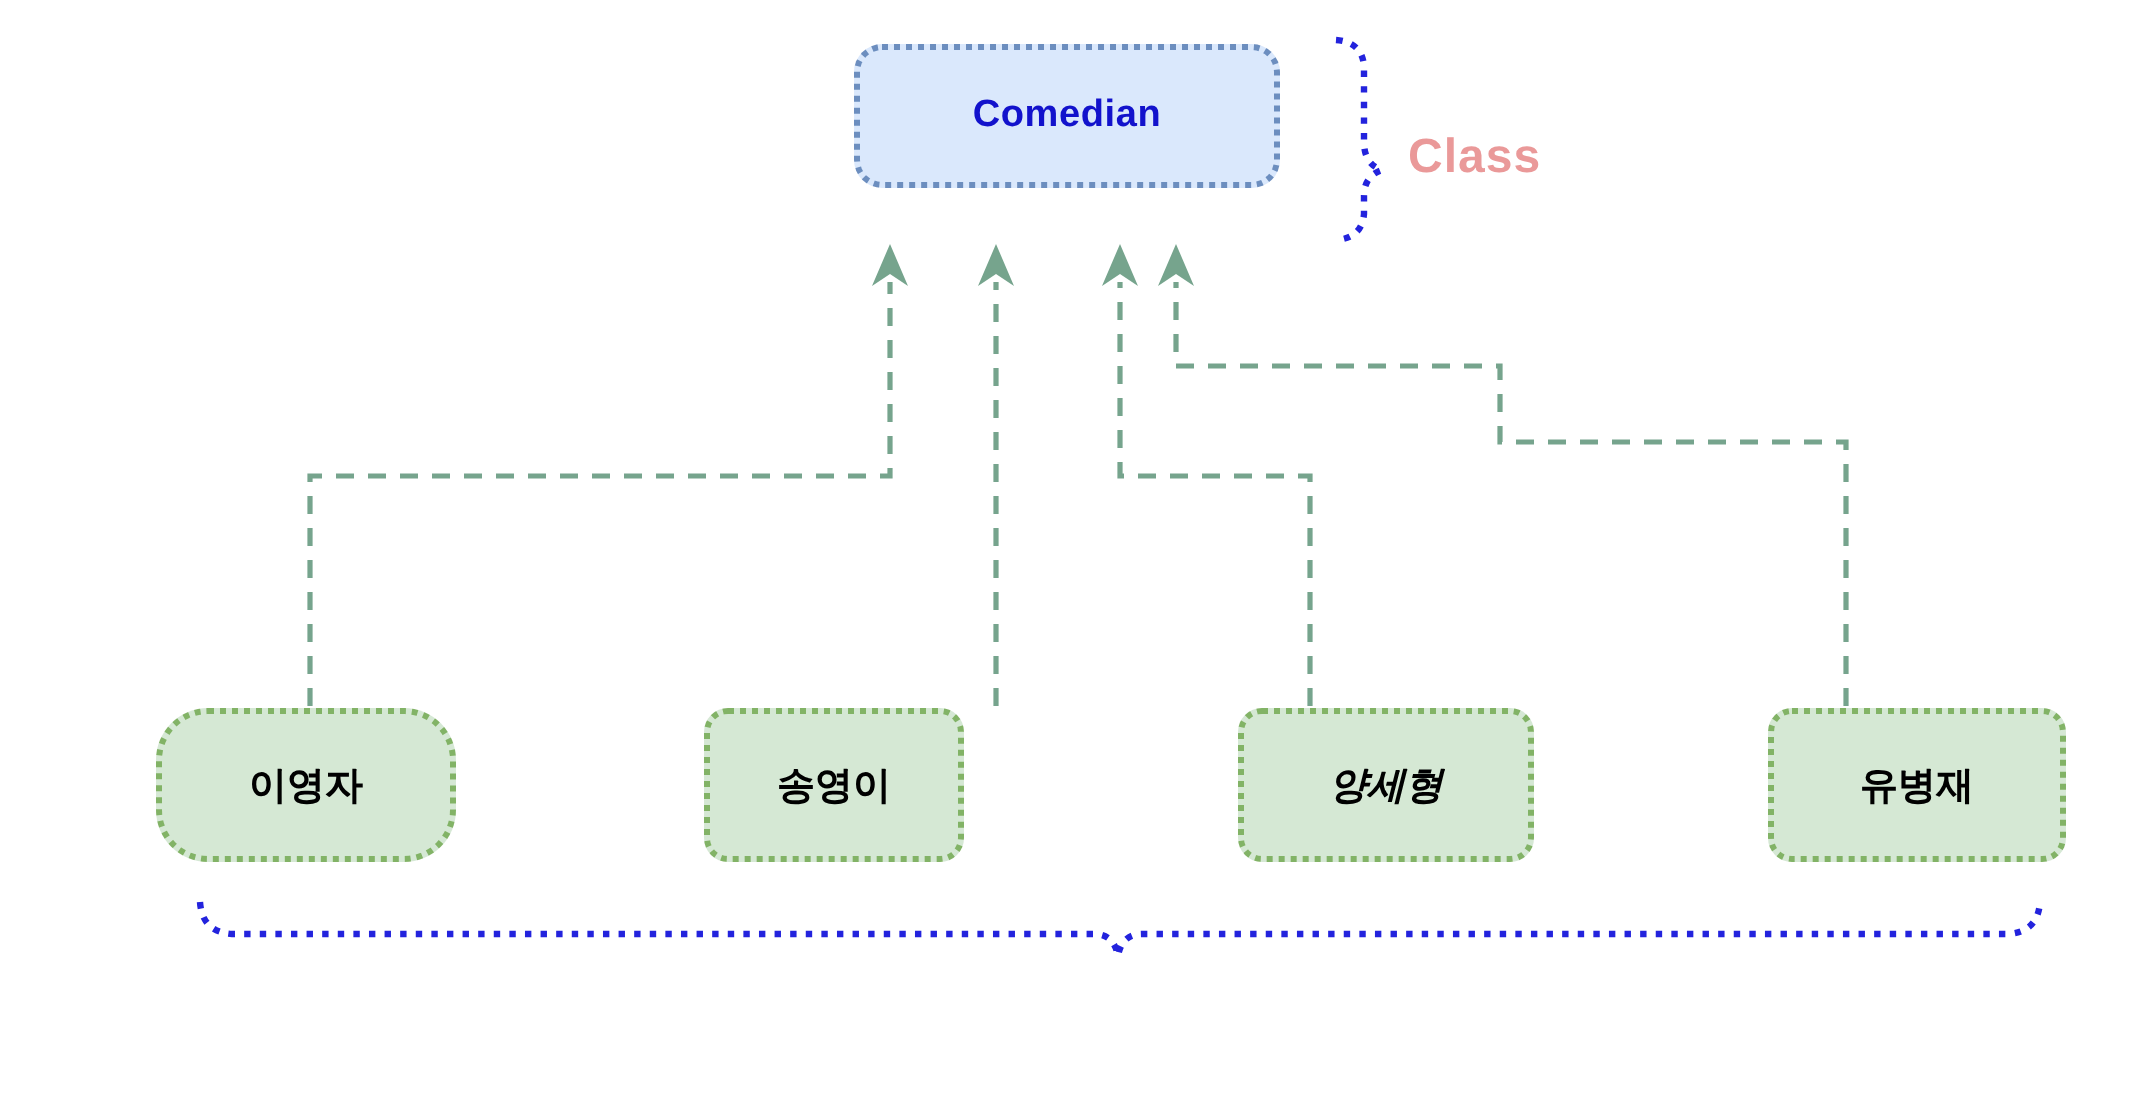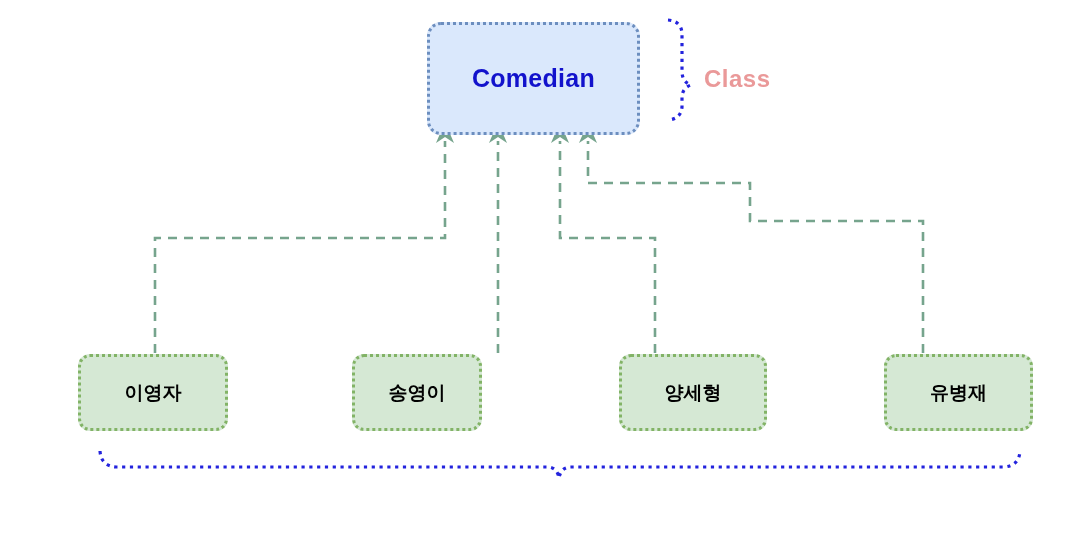--- a/index.html
+++ b/index.html
@@ -52,40 +52,40 @@
   .node {
     position: absolute;
     display: flex;
     align-items: center;
     justify-content: center;
     font-weight: bold;
     text-align: center;
   }
   .class-node {
     left: 427px; top: 22px;
-    width: 213px; height: 113px;
+    width: 213px; height: 72px;
     background: var(--class-fill);
     border: 3px dotted var(--class-border);
     border-radius: 14px;
     color: var(--class-text);
-    font-size: 25px;
+    font-size: 19px;
     letter-spacing: 0.3px;
   }
   .object-node {
     top: 354px;
     height: 77px;
     background: var(--object-fill);
     border: 3.5px dotted var(--object-border);
     border-radius: 12px;
     color: var(--object-text);
     font-size: 19px;
   }
-  .object-node.n1 { left: 78px;  width: 150px; }
+  .object-node.n1 { left: 78px;  width: 150px; border-radius: 26px; }
   .object-node.n2 { left: 352px; width: 130px; }
-  .object-node.n3 { left: 619px; width: 148px; }
+  .object-node.n3 { left: 619px; width: 148px; font-style: italic; }
   .object-node.n4 { left: 884px; width: 149px; text-align: right; }
   .annotation {
     position: absolute;
     font-weight: bold;
     font-size: 24px;
     color: var(--annotation-text);
     letter-spacing: 0.5px;
     white-space: nowrap;
   }
   .class-annotation { left: 704px; top: 65px; }

